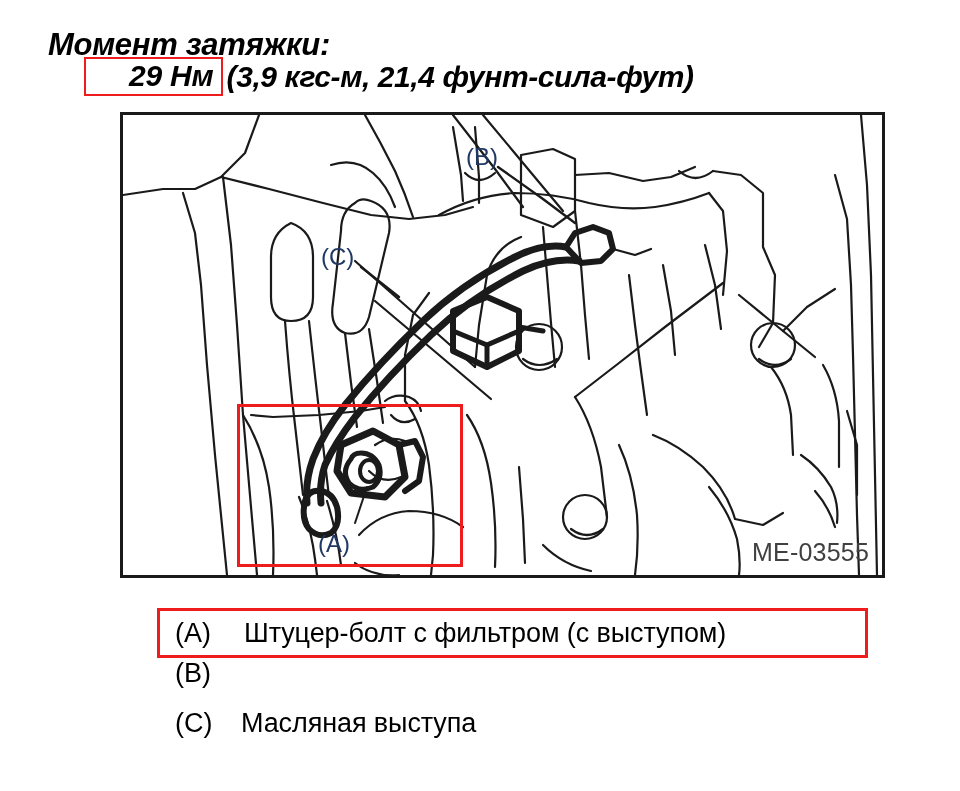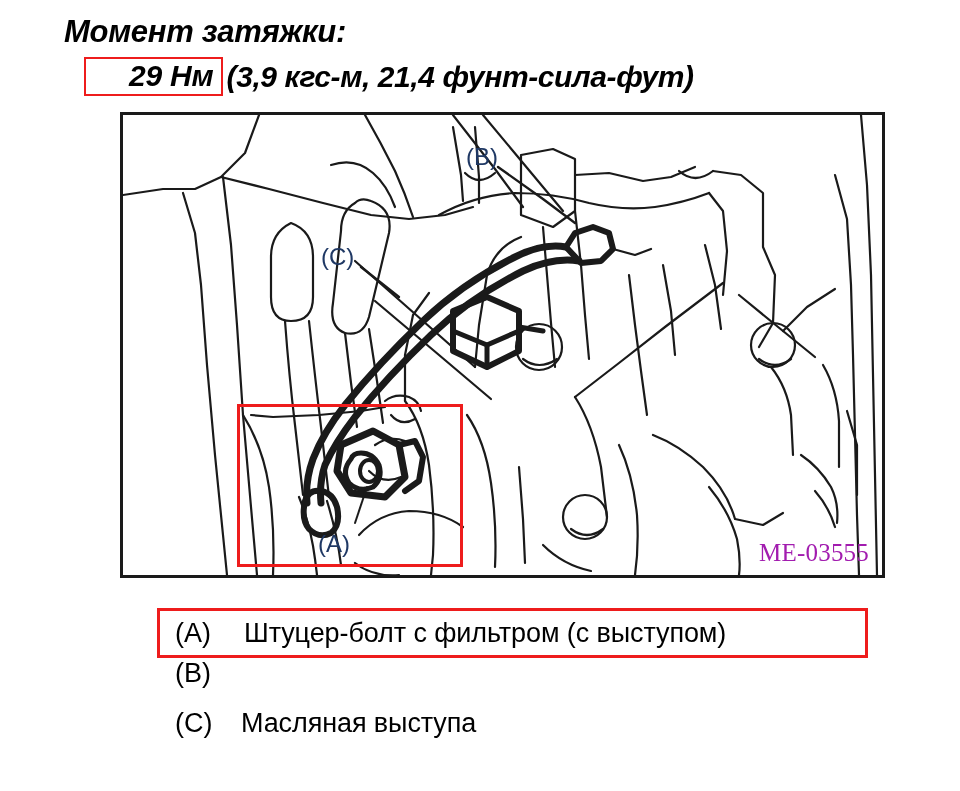--- a/index.html
+++ b/index.html
@@ -19,27 +19,26 @@
   
   #header-block {
     position: absolute;
     left: 0;
     top: 0;
     width: 960px;
   }
   #torque-title {
     position: absolute;
     left: 48px;
-    top: 14px;
+    top: 27px;
     font-size: 31px;
     font-weight: bold;
     font-style: italic;
     letter-spacing: -0.3px;
     white-space: nowrap;
-    margin-left: 16px;
   }
   #torque-value-row {
     position: absolute;
     left: 84px;
     top: 57px;
     display: flex;
     align-items: center;
     white-space: nowrap;
   }
   #torque-primary-box {
@@ -81,23 +80,23 @@
     top: 0;
     width: 759px;
     height: 460px;
     display: block;
   }
   #figure-id {
     position: absolute;
     right: 13px;
     bottom: 8px;
     font-size: 25px;
-    color: #a21caf;
+    color: #404040;
     letter-spacing: 0.2px;
-    font-family: Liberation Serif, serif;
+    font-family: Liberation Sans, sans-serif;
   }
   .callout-label {
     position: absolute;
     font-size: 24px;
     color: #1f3864;
     font-family: "Liberation Sans", sans-serif;
   }
   #callout-b { left: 343px; top: 28px; }
   #callout-c { left: 198px; top: 128px; }
   #callout-a { left: 195px; top: 415px; }

